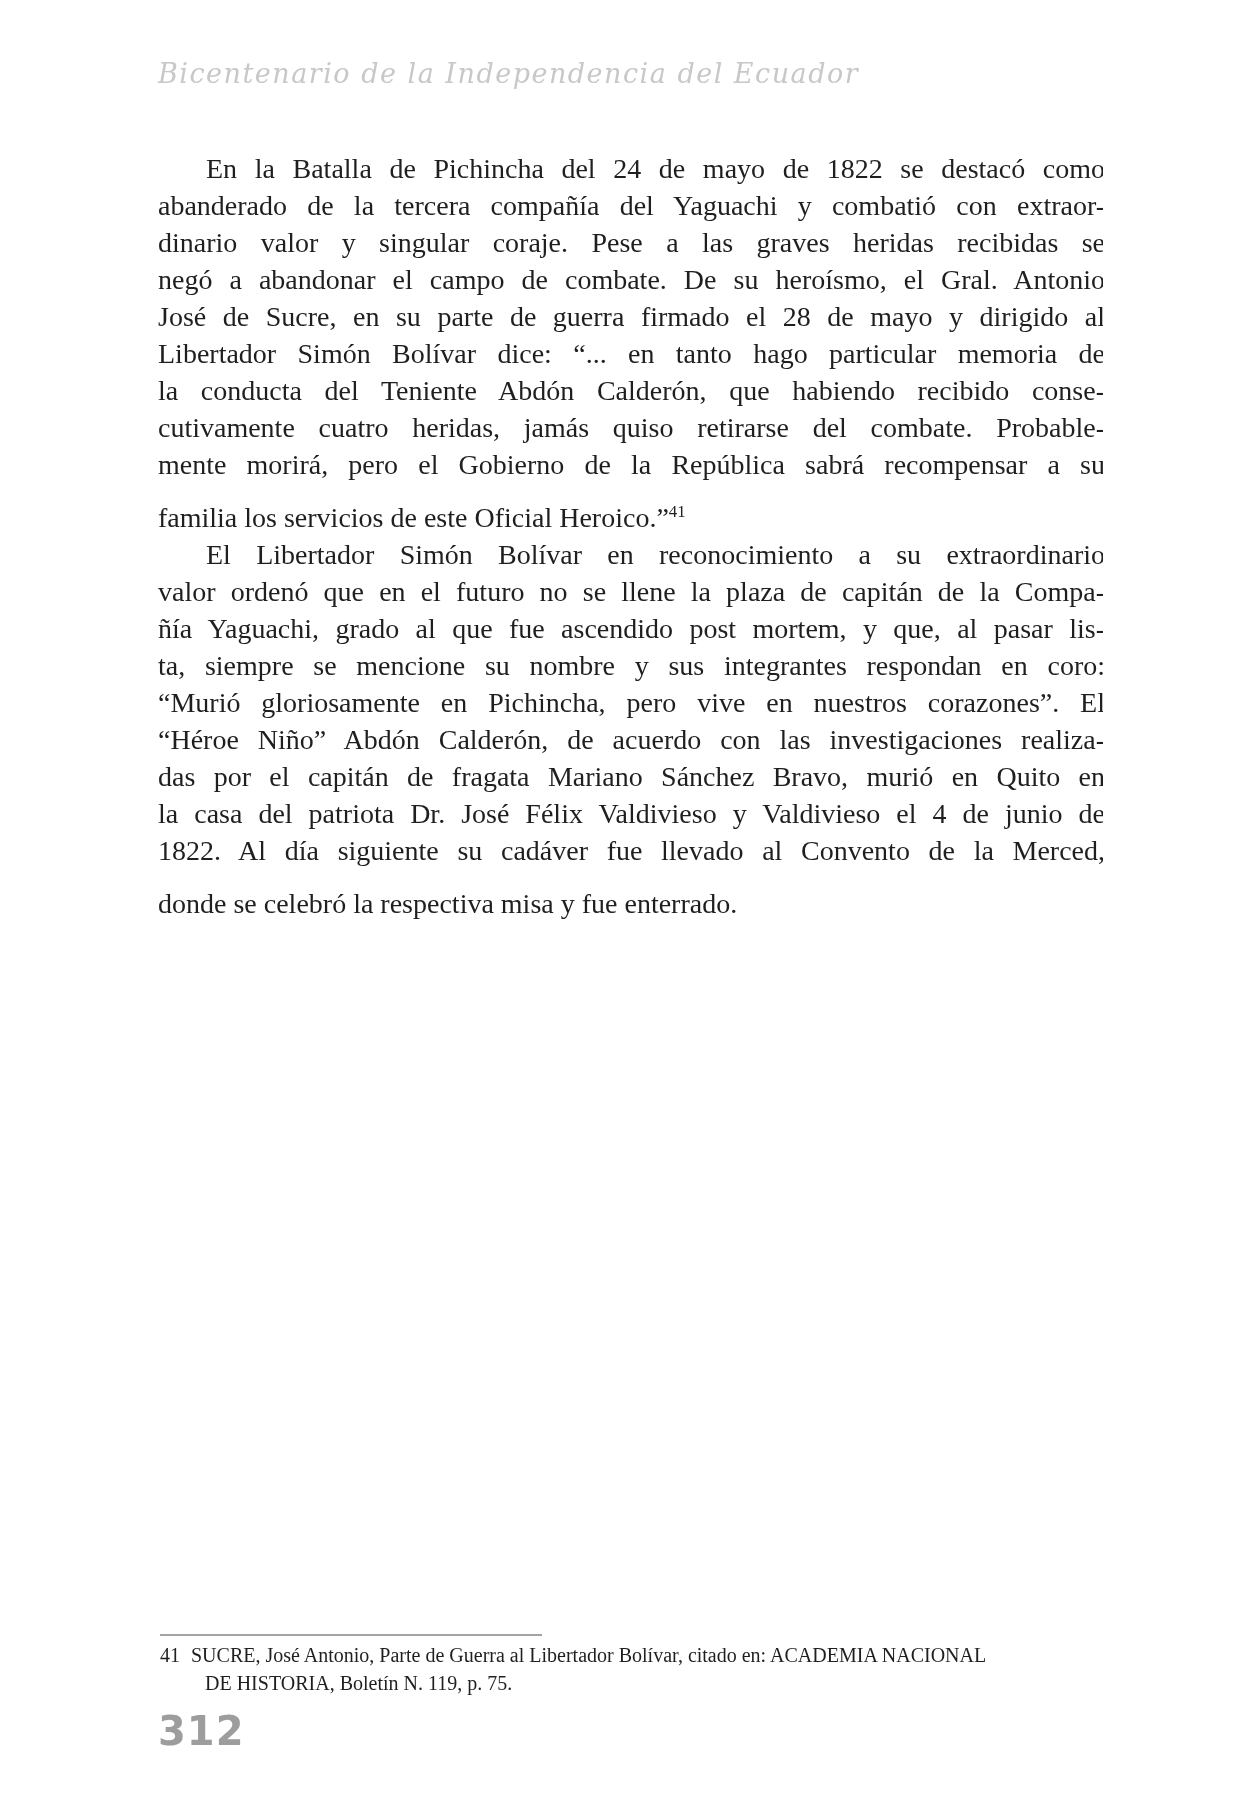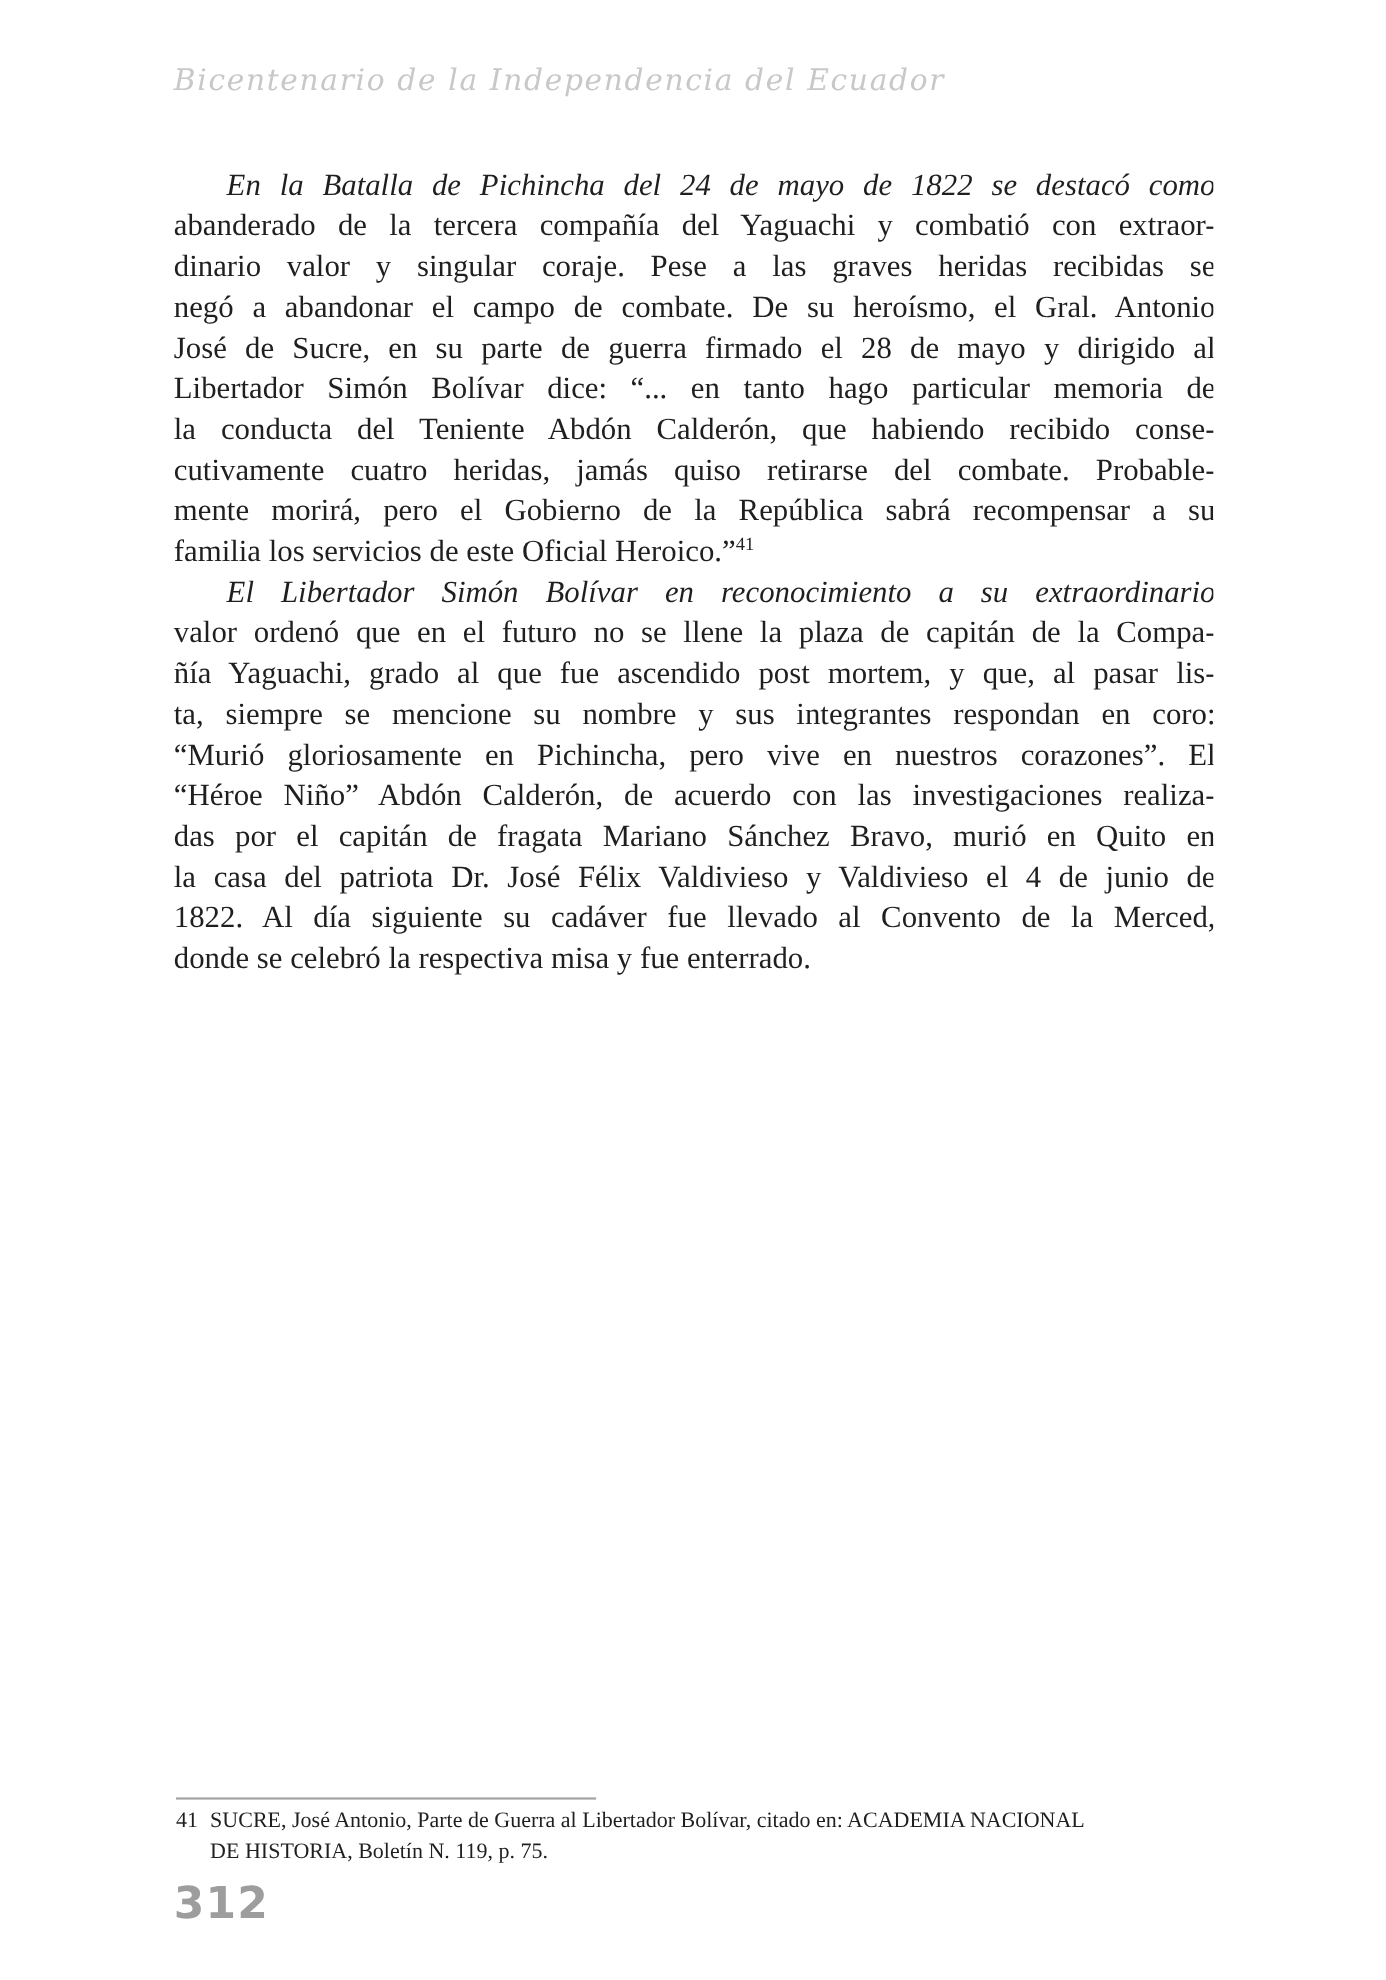--- a/index.html
+++ b/index.html
@@ -37,24 +37,24 @@
     font-size: 28px;
   }
   .line {
     line-height: 37px;
     text-align: justify;
     text-align-last: justify;
   }
   .line.para-end {
     text-align: left;
     text-align-last: left;
+    margin-top: 16px;
   }
   .line.indent {
     text-indent: 48px;
-    font-style: italic;
   }
   .it { }
   sup.fn-ref {
     font-size: 0.60em;
     vertical-align: super;
     line-height: 0;
   }
   
   .footnote-rule {
     position: absolute;
@@ -67,21 +67,21 @@
   .footnote {
     position: absolute;
     left: 160px;
     top: 1641px;
     width: 950px;
     font-size: 20px;
     line-height: 28px;
     color: #1f1f1f;
   }
   .fn-marker { margin-right: 11px; }
-  .fn-line2 { margin-left: 31px; }
+  .fn-line2 { margin-left: 45px; }
   
   .page-number {
     position: absolute;
     left: 158px;
     top: 1708px;
     font-family: "DejaVu Sans", sans-serif;
     font-weight: bold;
     font-size: 40px;
     letter-spacing: 1px;
     color: #9d9d9d;

